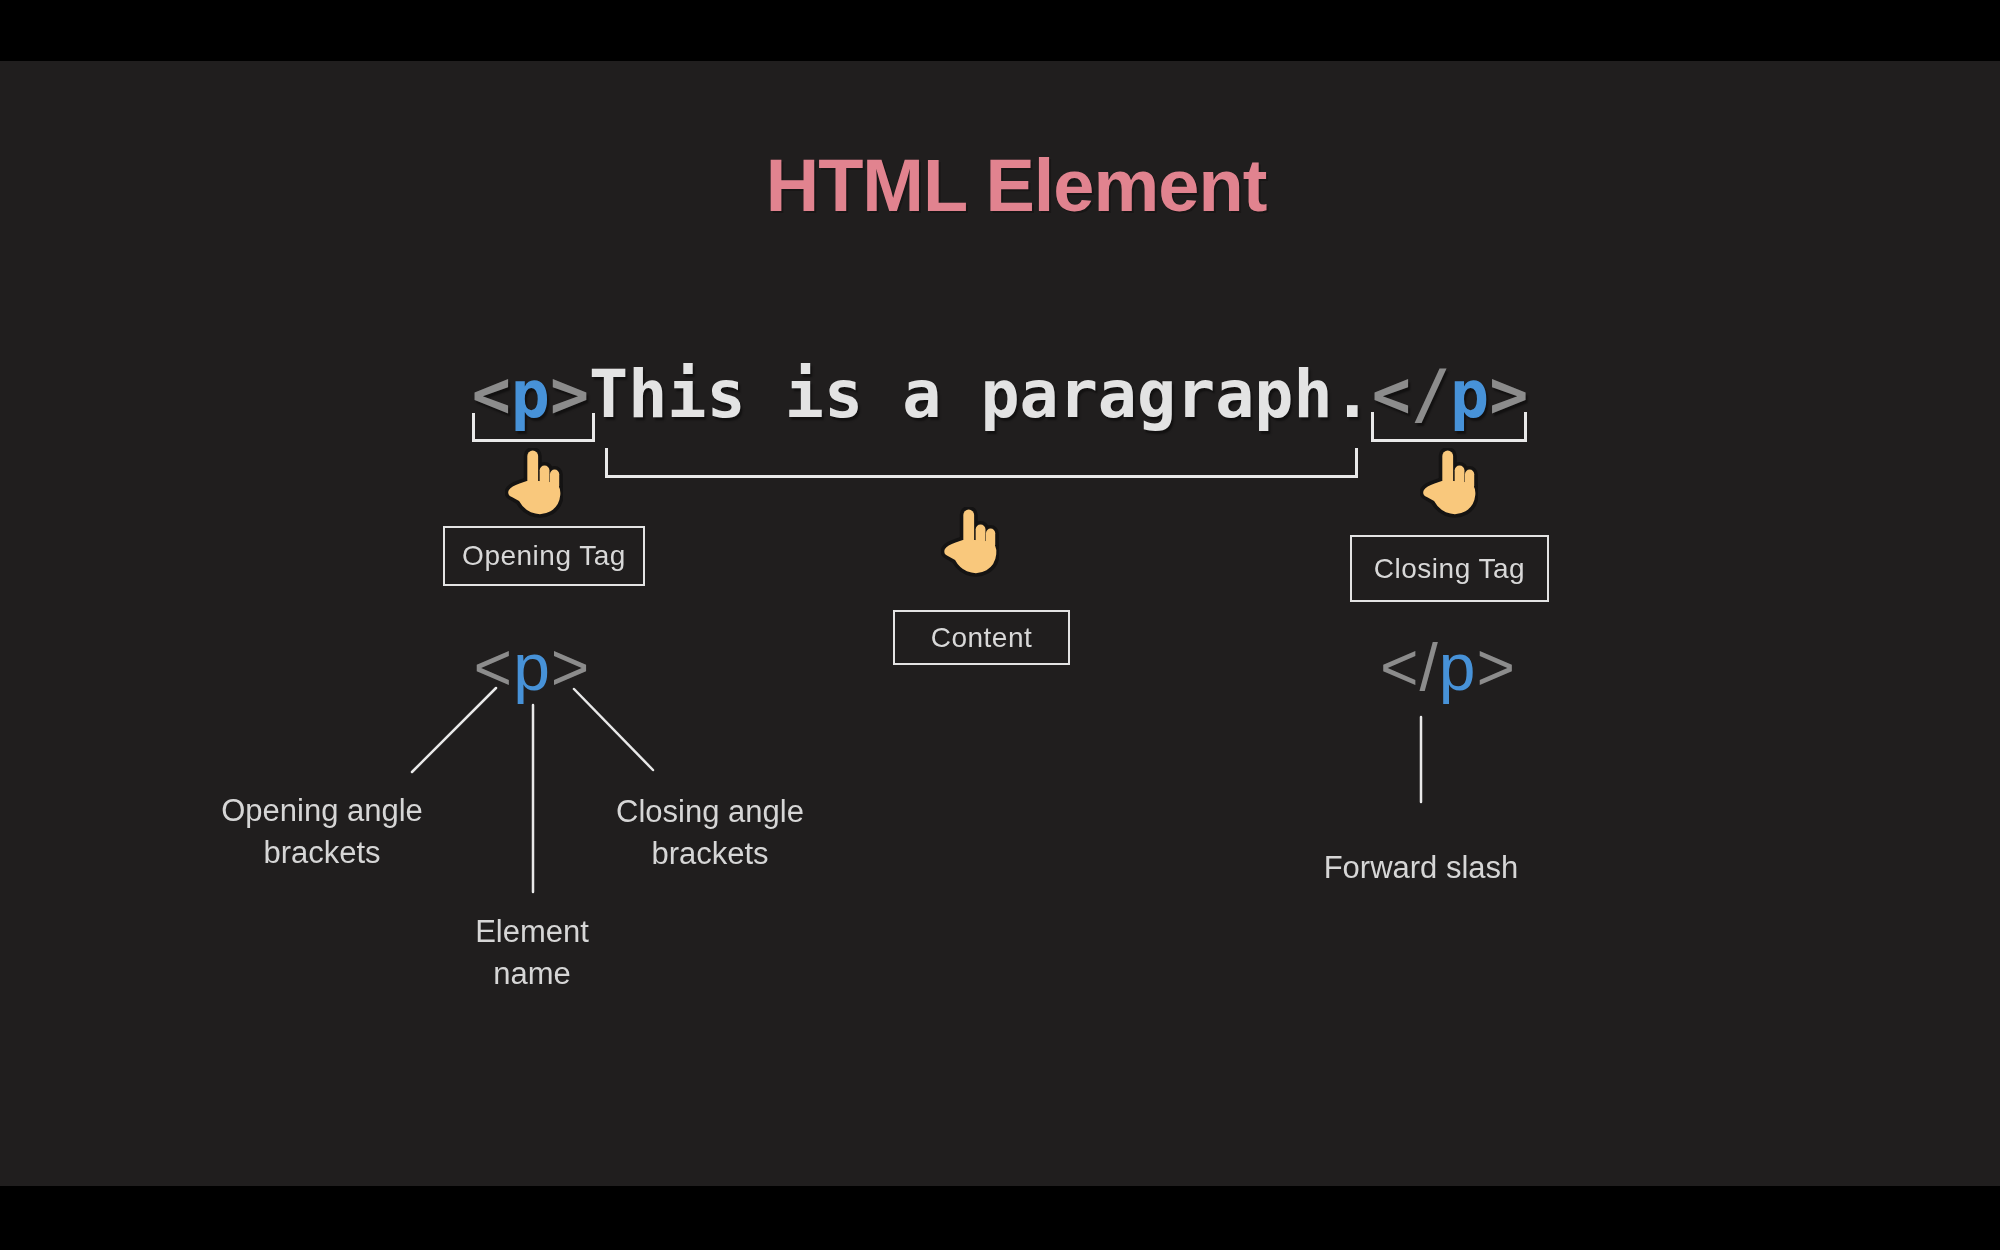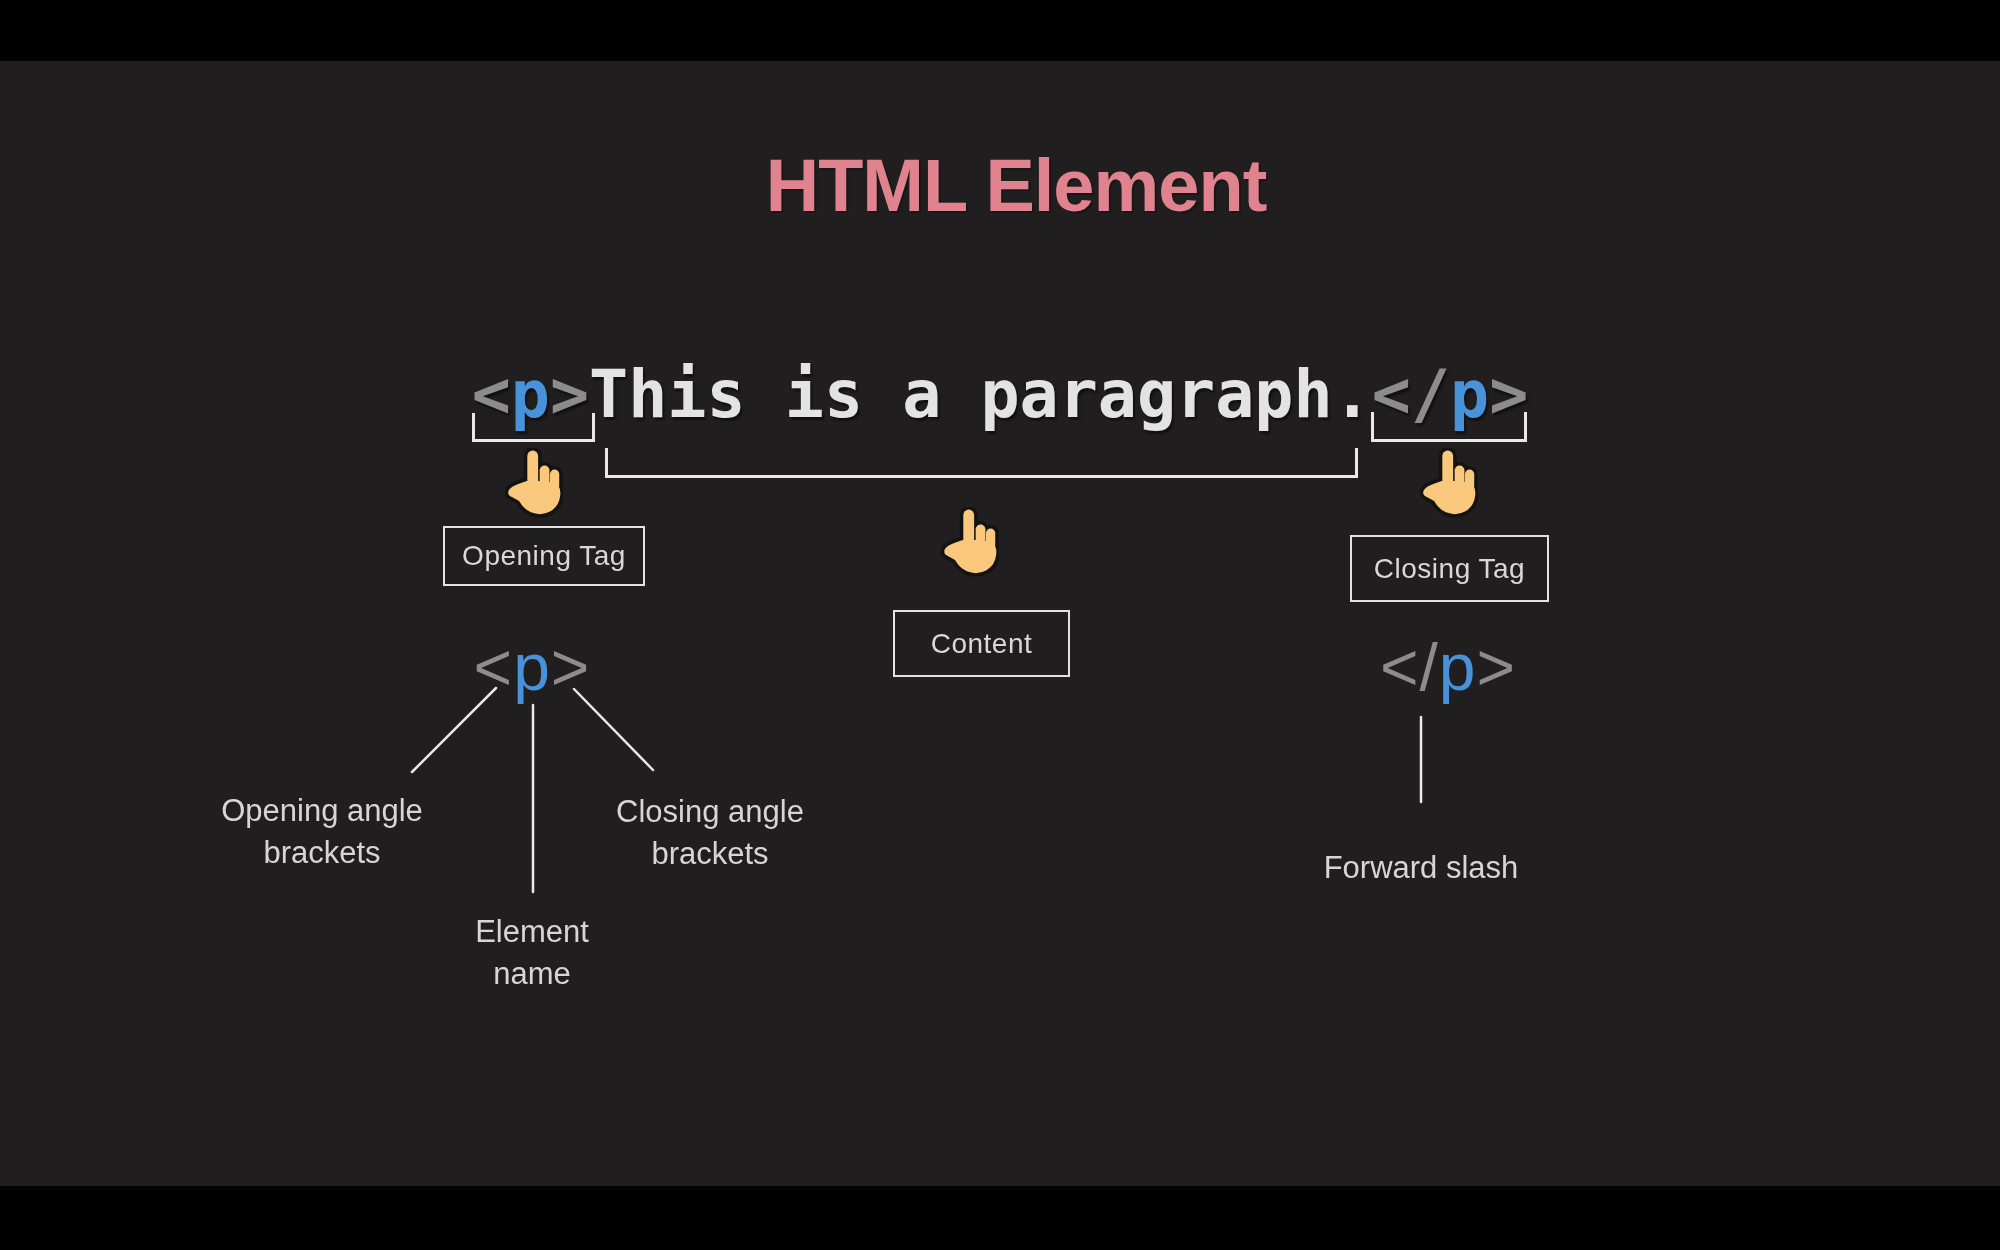--- a/index.html
+++ b/index.html
@@ -32,21 +32,21 @@
   .brk-open{left:472px;top:413px;width:123px;height:29px;}
   .brk-content{left:605px;top:448px;width:753px;height:30px;}
   .brk-close{left:1371px;top:412px;width:156px;height:30px;}
   
   .tagbox{
     box-sizing:border-box;border:2px solid #e3e3e3;
     display:flex;align-items:center;justify-content:center;
     color:#d8d8d8;font-size:28px;letter-spacing:0.5px;
   }
   .box-opening{left:443px;top:526px;width:202px;height:60px;}
-  .box-content{left:893px;top:610px;width:177px;height:67px;}
+  .box-content{left:893px;top:610px;width:177px;height:55px;}
   .box-closing{left:1350px;top:535px;width:199px;height:67px;}
   
   .bigcode{
     font-size:66px;line-height:80px;letter-spacing:1px;text-align:center;white-space:pre;
     font-weight:500;
   }
   .big-open{left:412px;top:627px;width:240px;}
   .big-close{left:1328px;top:627px;width:240px;}
   
   .lbl{

